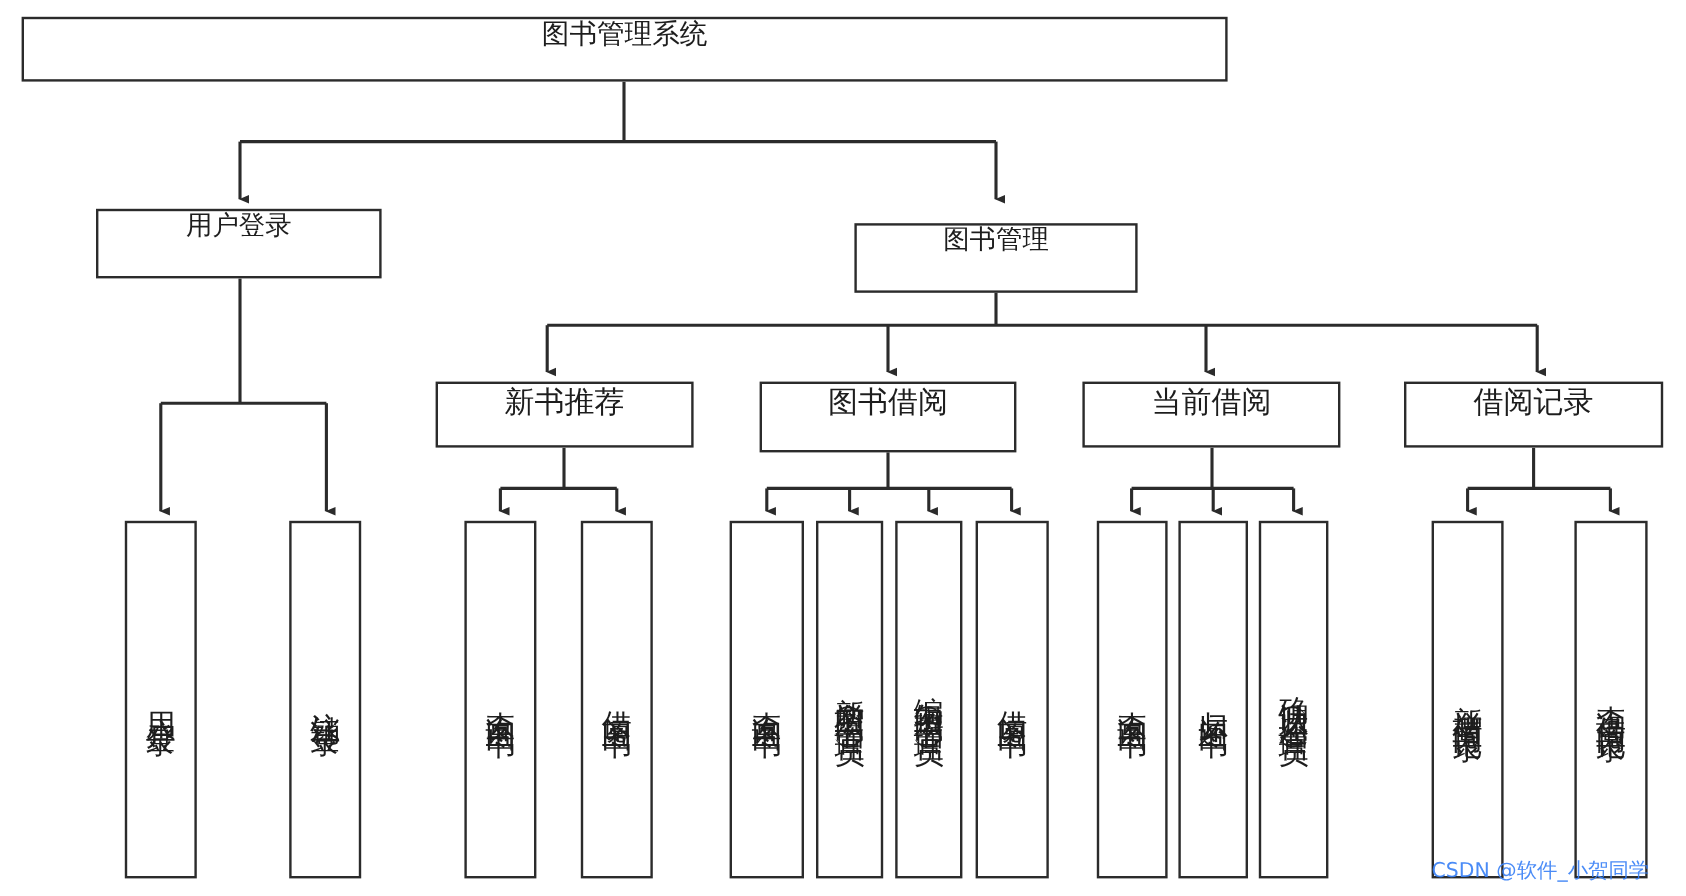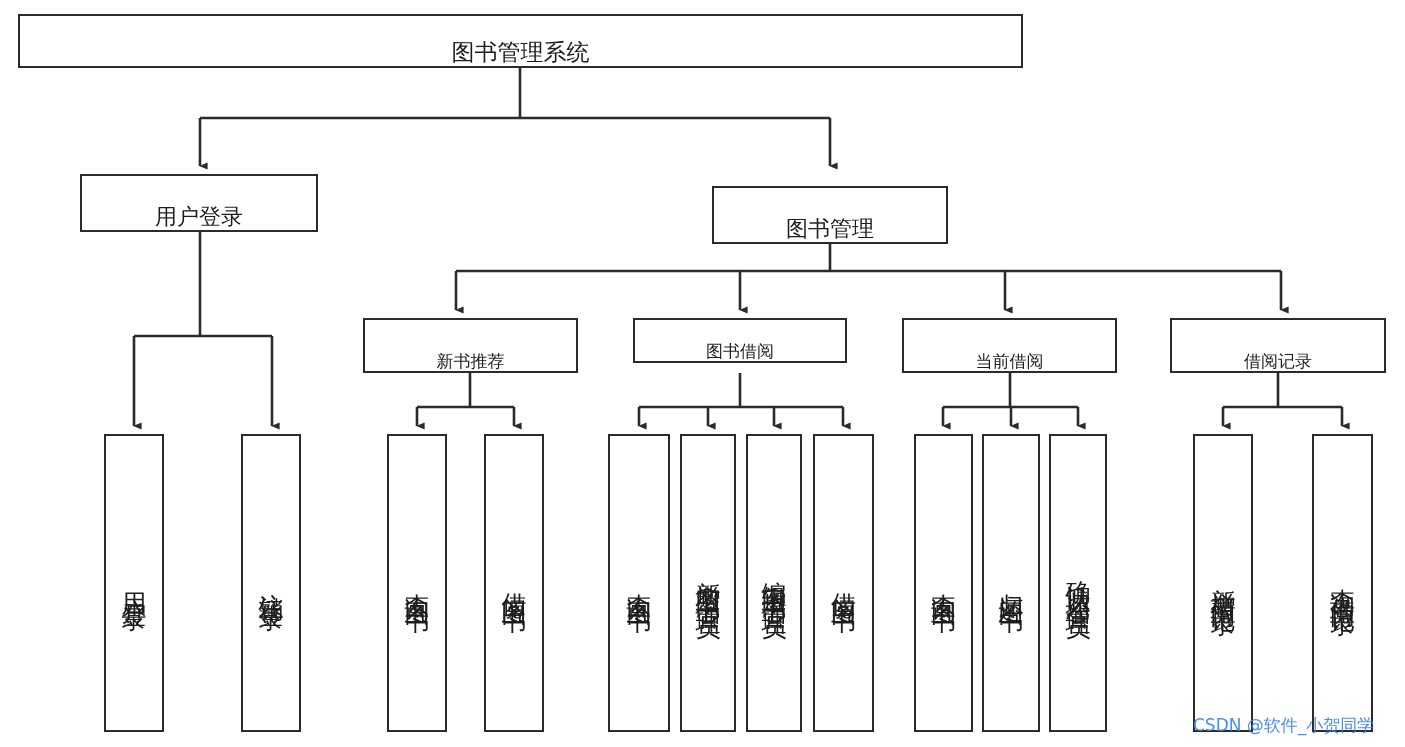--- a/index.html
+++ b/index.html
@@ -23,33 +23,33 @@
     top: 0;
     width: 1405px;
     height: 747px;
   }
   .node {
     position: absolute;
     box-sizing: border-box;
     background: #ffffff;
     border: 2.5px solid #2b2b2b;
     display: flex;
-    align-items: flex-end;
+    align-items: flex-start;
     justify-content: center;
     z-index: 3;
   }
   .node .label {
     color: #1d1d1d;
     line-height: 1.18;
     text-align: center;
     white-space: nowrap;
   }
   .node.root .label { font-size: 23px; }
   .node.lvl1 .label { font-size: 22px; }
-  .node.lvl2 .label { font-size: 17px; }
+  .node.lvl2 .label { font-size: 25px; }
   .node.leaf {
     align-items: center;
     justify-content: center;
   }
   .node.leaf .label {
     font-size: 25px;
     writing-mode: vertical-rl;
     text-orientation: upright;
     letter-spacing: 5px;
     line-height: 1;
@@ -127,21 +127,21 @@
   <div class="node lvl1" style="left: 80px; top: 174px; width: 238px; height: 58px;">
     <span class="label">用户登录</span>
   </div>
   <div class="node lvl1" style="left: 712px; top: 186px; width: 236px; height: 58px;">
     <span class="label">图书管理</span>
   </div>
 
   <div class="node lvl2" style="left: 363px; top: 318px; width: 215px; height: 55px;">
     <span class="label">新书推荐</span>
   </div>
-  <div class="node lvl2" style="left: 633px; top: 318px; width: 214px; height: 45px;">
+  <div class="node lvl2" style="left: 633px; top: 318px; width: 214px; height: 59px;">
     <span class="label">图书借阅</span>
   </div>
   <div class="node lvl2" style="left: 902px; top: 318px; width: 215px; height: 55px;">
     <span class="label">当前借阅</span>
   </div>
   <div class="node lvl2" style="left: 1170px; top: 318px; width: 216px; height: 55px;">
     <span class="label">借阅记录</span>
   </div>
 
   <div class="node leaf" style="left: 104px; top: 434px; width: 60px; height: 298px;">

